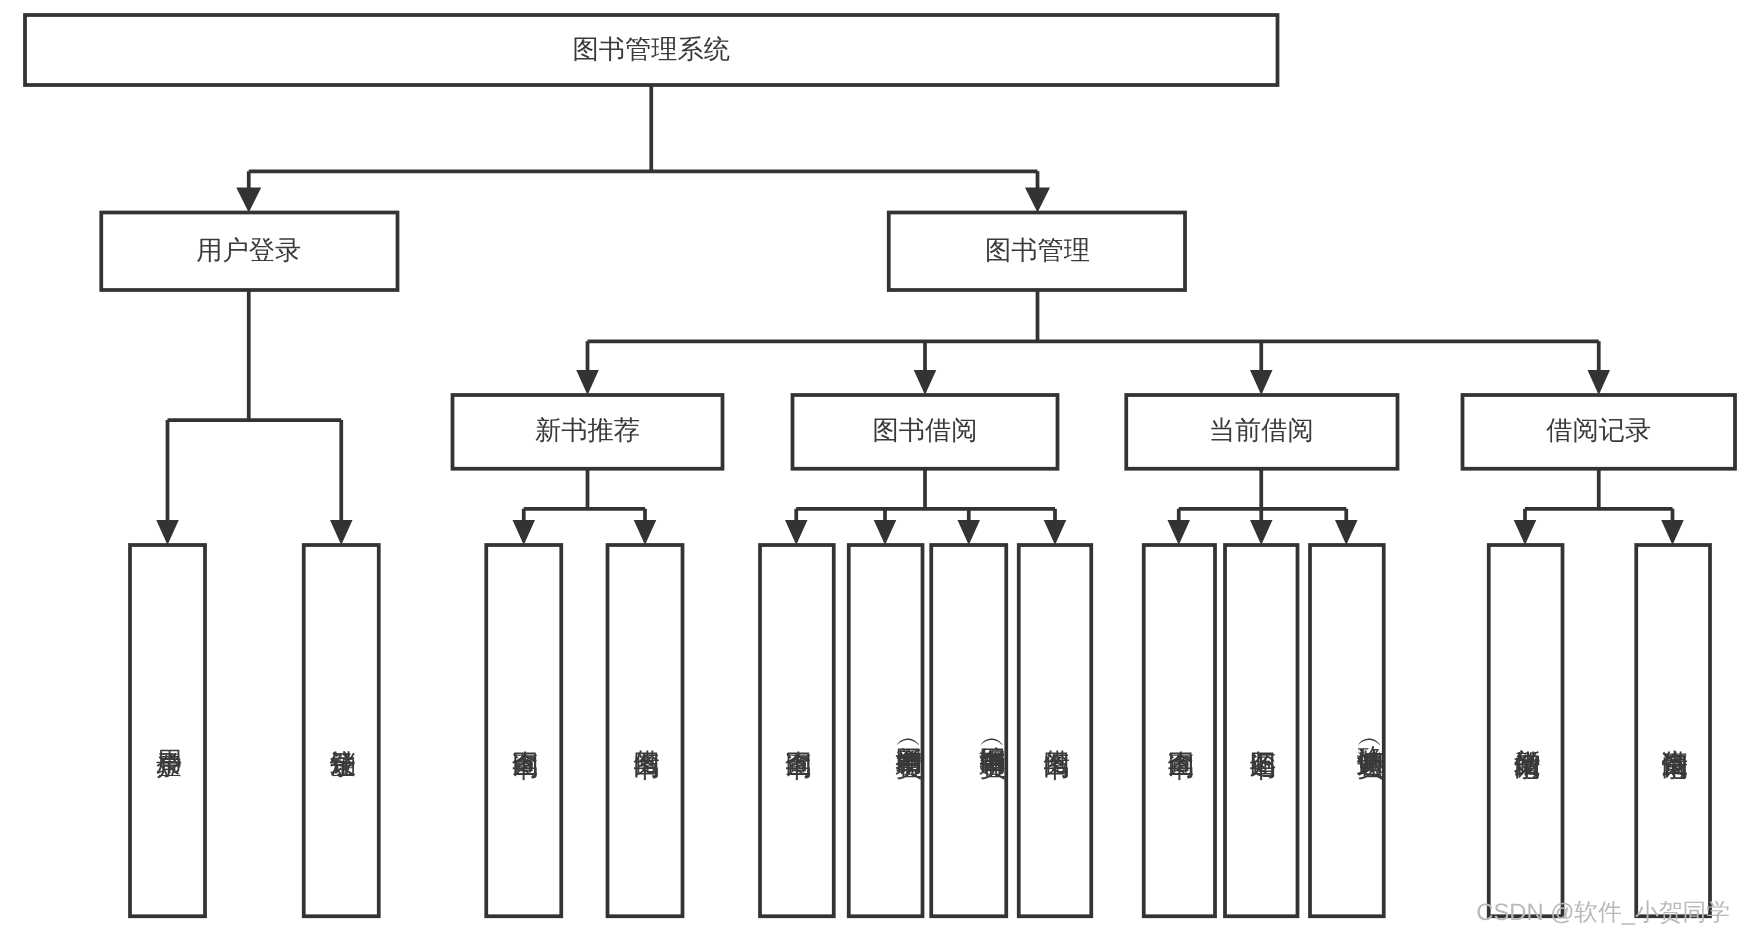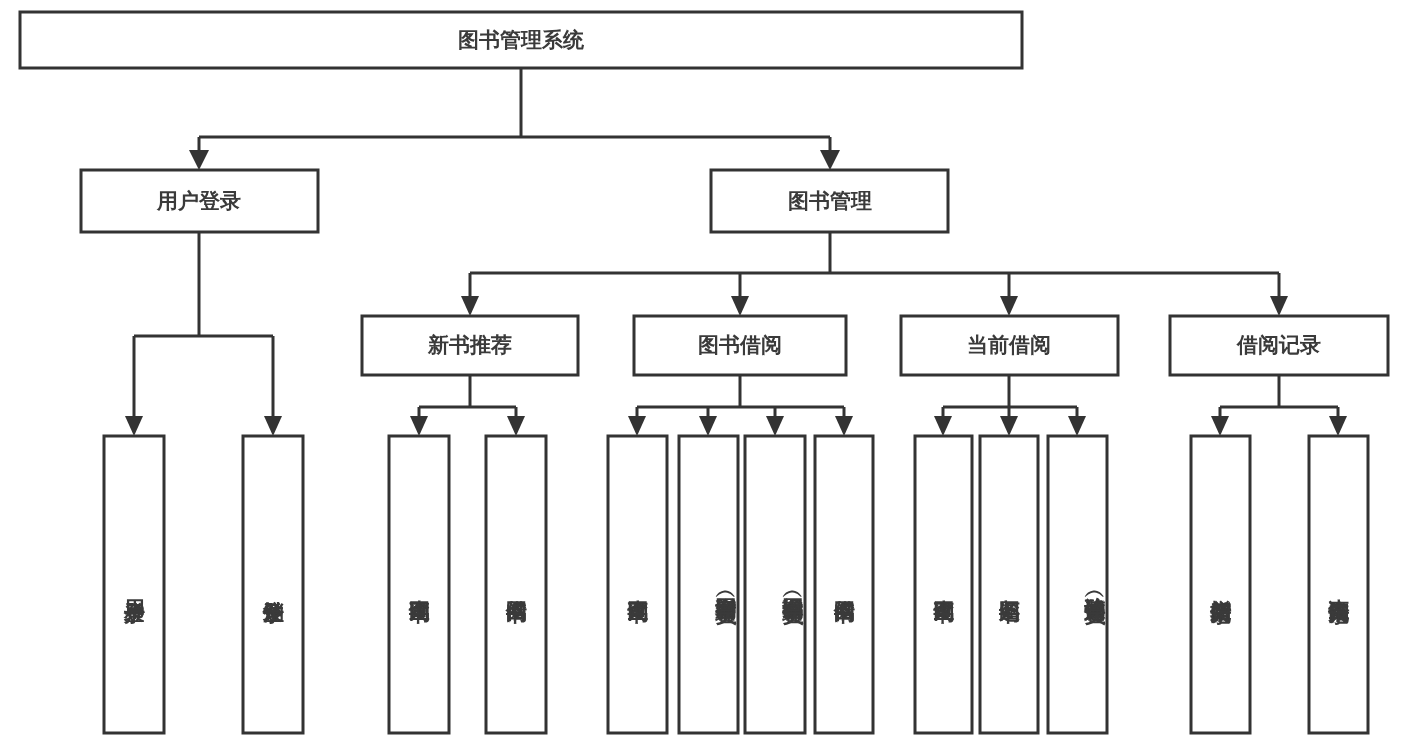--- a/index.html
+++ b/index.html
@@ -11,21 +11,20 @@
     width: 1405px;
     height: 747px;
     font-family: "Liberation Sans", "DejaVu Sans", sans-serif;
     overflow: hidden;
     position: relative;
   }
   #diagram-root {
     position: relative;
     width: 1392px;
     height: 747px;
-    font-weight: bold;
   }
   svg.diagram-canvas {
     position: absolute;
     left: 0;
     top: 0;
     width: 1405px;
     height: 747px;
   }
   .node-box {
     fill: #ffffff;
@@ -190,13 +189,14 @@
   <div class="vlabel" style="left:608px;  top:436px; width:59px; height:297px;">查询图书</div>
   <div class="vlabel" style="left:679px;  top:436px; width:59px; height:297px; align-items:flex-start;">新增图书（管理员）</div>
   <div class="vlabel" style="left:745px;  top:436px; width:60px; height:297px; align-items:flex-start;">编辑图书（管理员）</div>
   <div class="vlabel" style="left:815px;  top:436px; width:58px; height:297px;">借阅图书</div>
   <div class="vlabel" style="left:915px;  top:436px; width:57px; height:297px;">查询图书</div>
   <div class="vlabel" style="left:980px;  top:436px; width:58px; height:297px;">归还图书</div>
   <div class="vlabel" style="left:1048px; top:436px; width:59px; height:297px; align-items:flex-start;">确认归还（管理员）</div>
   <div class="vlabel" style="left:1191px; top:436px; width:59px; height:297px;">新增借阅记录</div>
   <div class="vlabel" style="left:1309px; top:436px; width:59px; height:297px;">查询借阅记录</div>
 
+  <div class="watermark">CSDN @软件_小贺同学</div>
 </div>
 
 </body></html>

